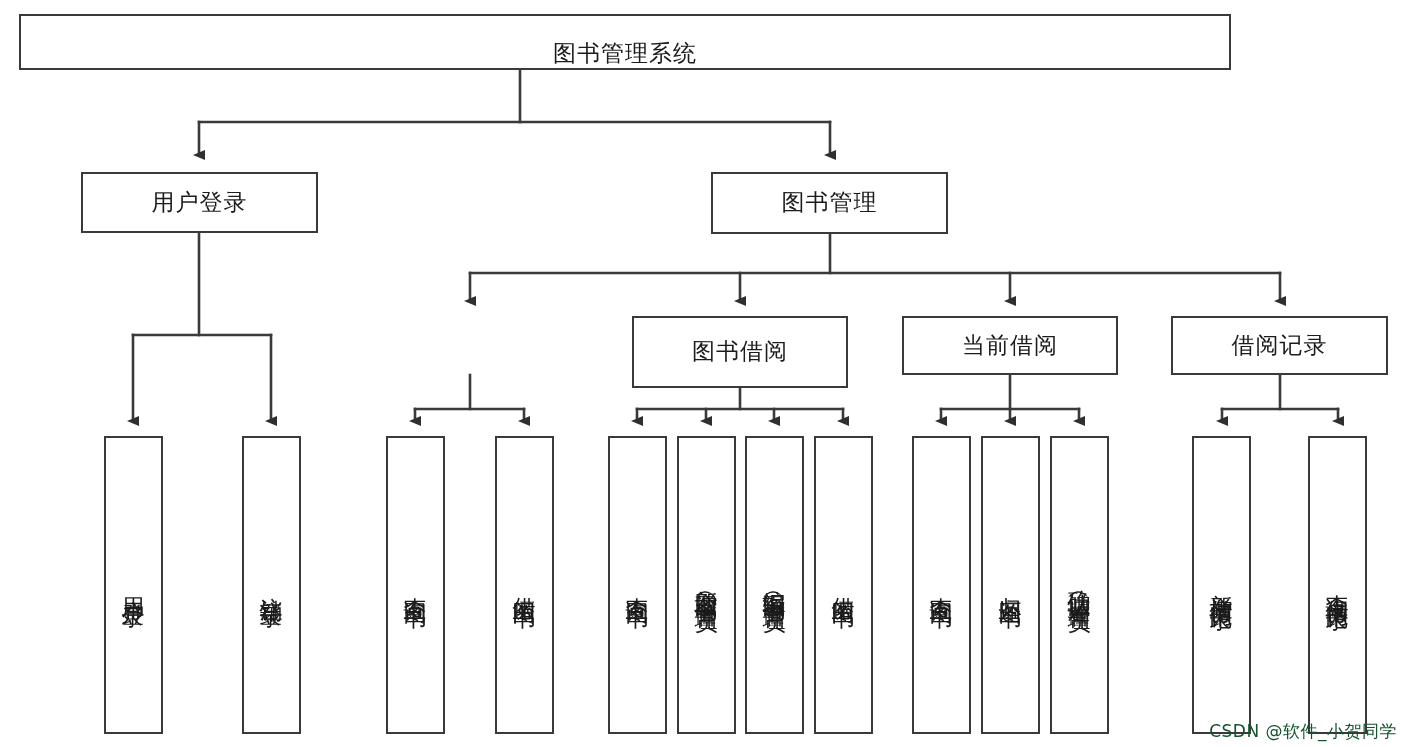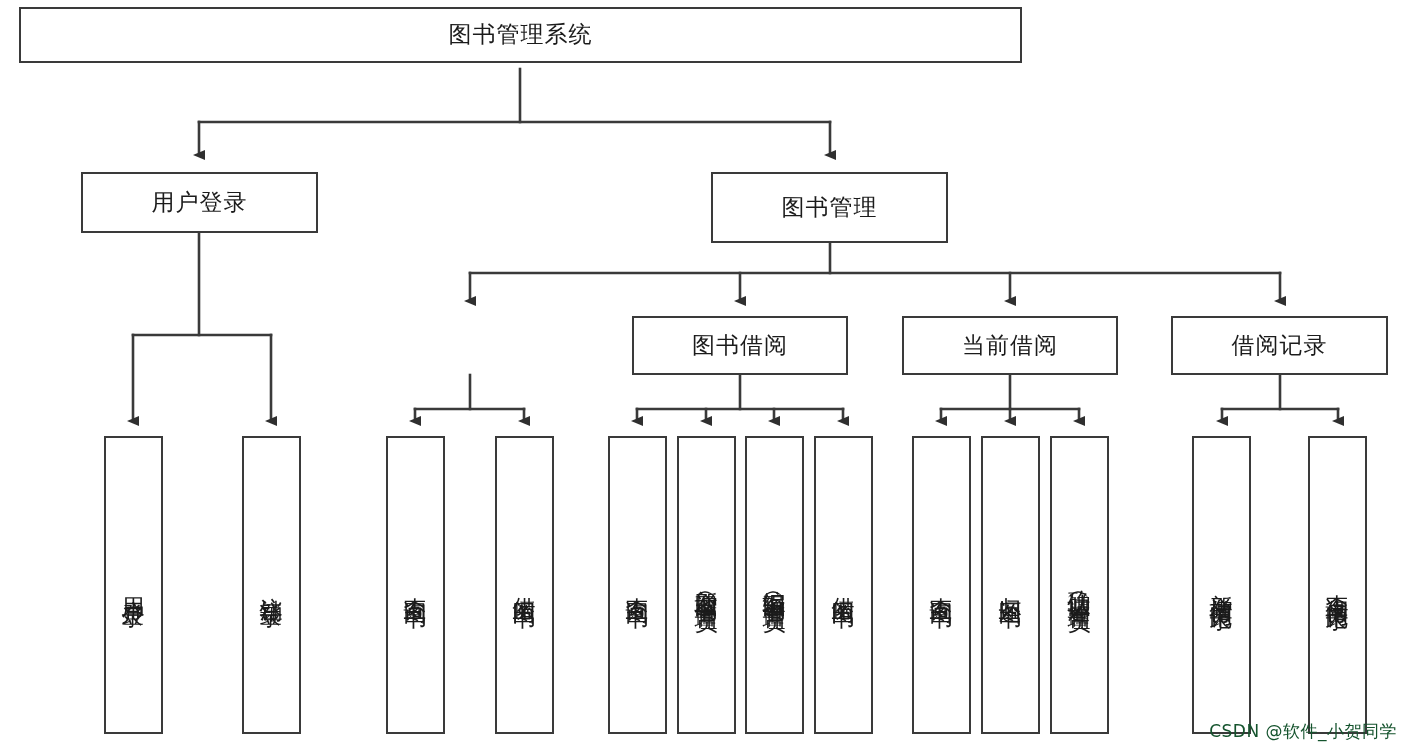--- a/index.html
+++ b/index.html
@@ -116,34 +116,34 @@
       <path d="M1010,409 L1010,418" marker-end="url(#arrow)"></path>
       <path d="M1079,409 L1079,418" marker-end="url(#arrow)"></path>
 
       <path d="M1280,375 L1280,409"></path>
       <path d="M1222,409 L1338,409"></path>
       <path d="M1222,409 L1222,418" marker-end="url(#arrow)"></path>
       <path d="M1338,409 L1338,418" marker-end="url(#arrow)"></path>
     </g>
   </svg>
 
-  <div class="node horiz" style="left:19px; top:7px; width:1003px; height:56px;">
+  <div class="node horiz" style="left:19px; top:14px; width:1212px; height:56px;align-items:flex-end;">
     <span>图书管理系统</span>
   </div>
 
   <div class="node horiz" style="left:81px; top:172px; width:237px; height:61px;">
     <span>用户登录</span>
   </div>
 
-  <div class="node horiz" style="left:711px; top:172px; width:237px; height:71px;">
+  <div class="node horiz" style="left:711px; top:172px; width:237px; height:62px;">
     <span>图书管理</span>
   </div>
 
 
-  <div class="node horiz" style="left:632px; top:316px; width:216px; height:59px;align-items:center;">
+  <div class="node horiz" style="left:632px; top:316px; width:216px; height:72px;align-items:center;">
     <span>图书借阅</span>
   </div>
 
   <div class="node horiz" style="left:902px; top:316px; width:216px; height:59px;">
     <span>当前借阅</span>
   </div>
 
   <div class="node horiz" style="left:1171px; top:316px; width:217px; height:59px;">
     <span>借阅记录</span>
   </div>

